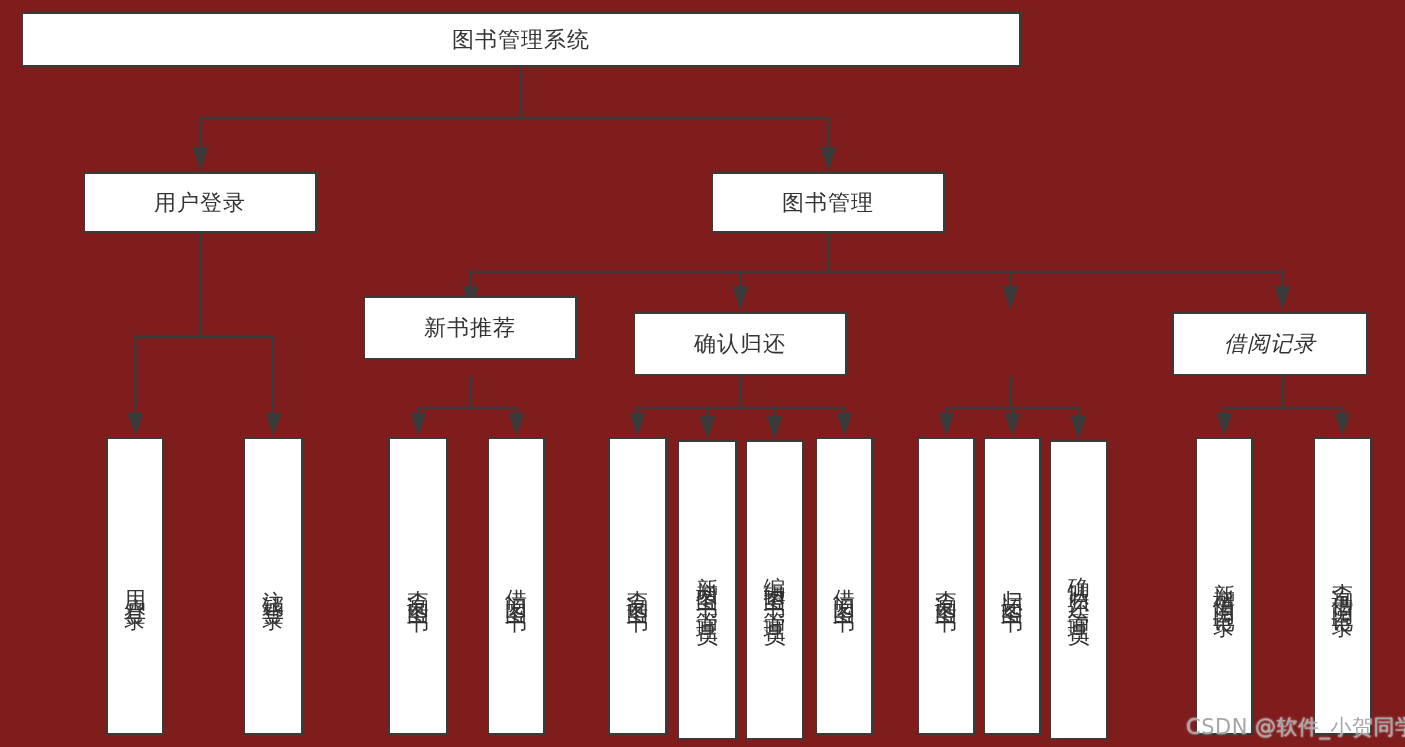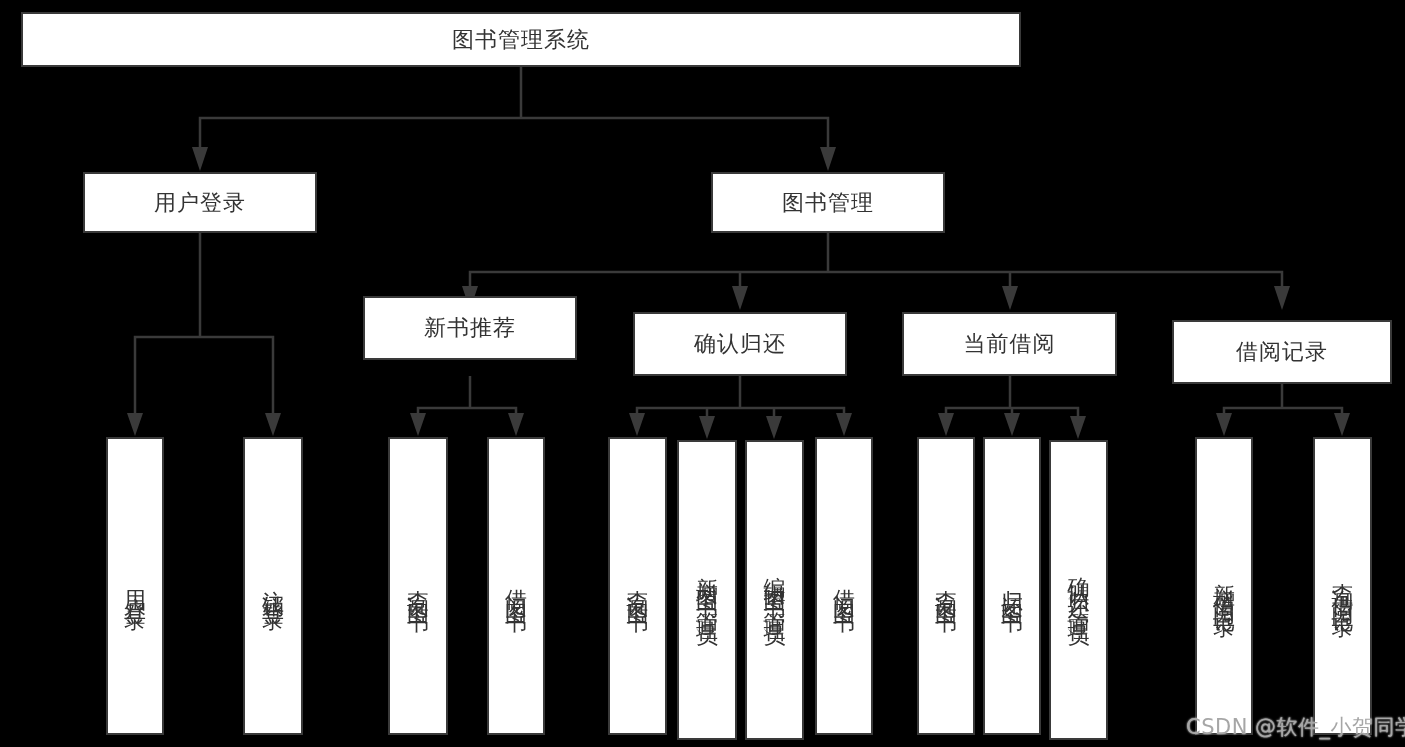--- a/index.html
+++ b/index.html
@@ -1,18 +1,18 @@
 <!DOCTYPE html>
 <html><head>
 <meta charset="utf-8">
 <style>
   html, body { margin:0; padding:0; background:#ffffff; }
   body { width:1405px; height:747px; overflow:hidden;
          font-family:"DejaVu Sans","Liberation Sans",sans-serif; }
-  .canvas { position:relative; width:1405px; height:747px; background:#000000; }
+  .canvas { position:relative; width:1405px; height:747px; background:#7f1d1d; }
   svg.wires { position:absolute; left:0; top:0; z-index:1; }
   .box { position:absolute; box-sizing:border-box; border:2.5px solid #3a3a3a;
          background:#ffffff; color:#333333; display:flex; align-items:center;
          justify-content:center; z-index:2; }
   .h   { font-size:22px; letter-spacing:1px; white-space:nowrap; }
   .vt  { writing-mode:vertical-rl; text-orientation:mixed; font-size:22px;
          letter-spacing:7px; line-height:1.1; white-space:nowrap; color:#333333; }
   .watermark { position:absolute; left:1186px; top:713px; z-index:5;
                font-size:21px; color:#a6a6a6; letter-spacing:0.5px;
                white-space:nowrap; text-shadow:0 0 2px #ffffff; }
@@ -84,24 +84,21 @@
   <div class="box h" style="left:711px; top:172px; width:234px; height:61px;align-items:center;">
     <span>图书管理</span>
   </div>
 
   <div class="box h" style="left:363px; top:296px; width:214px; height:64px;">
     <span>新书推荐</span>
   </div>
   <div class="box h" style="left:633px; top:312px; width:214px; height:64px;">
     <span>确认归还</span>
   </div>
-  <div class="box h" style="left:902px; top:312px; width:215px; height:64px;">
-    <span>当前借阅</span>
-  </div>
-  <div class="box h" style="left:1172px; top:320px; width:220px; height:64px;">
+  <div class="box h" style="left:1172px; top:312px; width:196px; height:64px;font-style:italic;">
     <span>借阅记录</span>
   </div>
 
   <div class="box" style="left:106px; top:437px; width:58px; height:298px;">
     <span class="vt">用户登录</span>
   </div>
   <div class="box" style="left:243px; top:437px; width:60px; height:298px;">
     <span class="vt">注销登录</span>
   </div>
 

